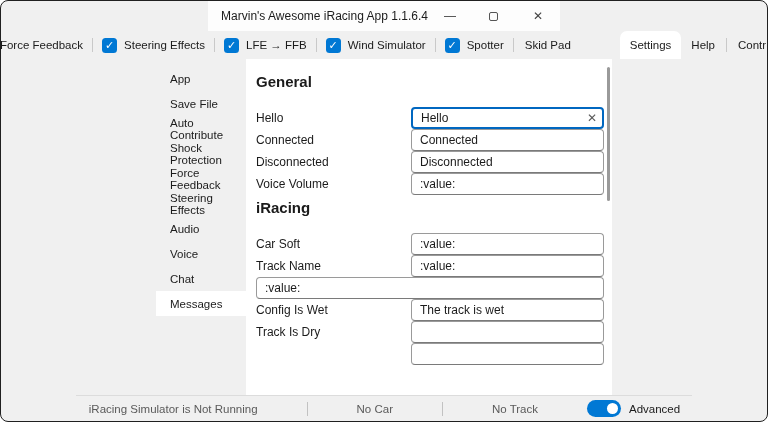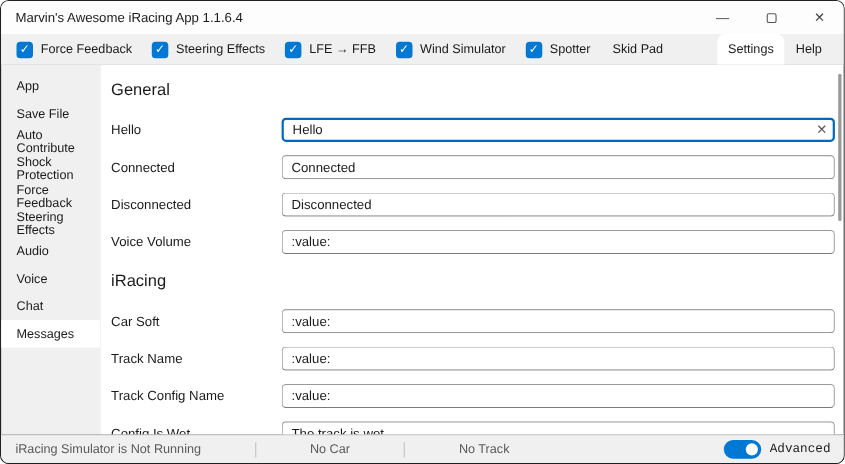--- a/index.html
+++ b/index.html
@@ -1,19 +1,19 @@
 <!DOCTYPE html>
 <html><head>
 <meta charset="utf-8">
 <style>
   * { margin:0; padding:0; box-sizing:border-box; }
   html,body { width:768px; height:422px; overflow:hidden; background:#fff;
               font-family:"Liberation Sans","DejaVu Sans",sans-serif; }
   .window { width:768px; height:422px; border:1px solid #202020; border-radius:8px;
-            overflow:hidden; background:#f0f0f0; display:flex; flex-direction:column; }
+            overflow:hidden; background:#f0f0f0; display:flex; flex-direction:column;align-items:center; }
 
   
   .titlebar { height:30px; background:#fdfdfd; display:flex; align-items:center; flex:0 0 auto; }
   .title-text { font-size:12px; color:#1b1b1b; padding-left:13px; flex:1;
                 white-space:nowrap; overflow:hidden; }
   .win-btn { width:44px; height:30px; display:flex; align-items:center; justify-content:center;
              background:transparent; border:none; color:#444; cursor:default; }
   .win-btn .glyph { font-size:12px; line-height:1; }
   .win-btn .max-glyph { width:9px; height:9px; border:1px solid #555; border-radius:2px; display:inline-block; }
 
@@ -22,48 +22,48 @@
             padding-left:6px; flex:0 0 auto; white-space:nowrap; }
   .cb-tab { display:flex; align-items:center; gap:7px; padding:0 8px; font-size:11.5px; color:#1b1b1b; }
   .checkbox { width:15px; height:15px; border-radius:3.5px; background:#0078d4;
               display:flex; align-items:center; justify-content:center; flex:0 0 auto; }
   .checkbox .check { color:#fff; font-size:11px; line-height:1; }
   .tab { display:flex; align-items:center; padding:0 10px; font-size:11.5px; color:#1b1b1b; }
   .tab.active { background:#fff; border-radius:7px 7px 0 0;margin-left:39px; }
   .tab-divider { width:1px; background:#c9c9c9; margin:7px 1px; }
 
   
-  .content-row { flex:1 1 auto; display:flex; position:relative; overflow:hidden; background:#737373; }
+  .content-row { flex:1 1 auto; display:flex; position:relative; overflow:hidden; background:#0ea5e9; }
   .sidebar { width:90px; flex:0 0 auto; background:#f0f0f0; padding-top:7px; }
   .side-item { height:25px; display:flex; align-items:center; padding-left:14px;
                font-size:11.5px; color:#1b1b1b; }
   .side-item.active { background:#fff; }
 
   .main { flex:1 1 auto; background:#fff; padding:14px 8px 0 10px; overflow:hidden; }
-  .section-title { font-size:15px; color:#1a1a1a; font-weight:400; height:18px; }
-  .mt { margin-top:16px; }
+  .section-title { font-size:15px; color:#1a1a1a; font-weight:700; height:18px; }
+  .mt { margin-top:4px; }
   .section-title + .rows, .rows { margin-top:16px; }
-  .field-row { display:flex; align-items:center; height:22px; margin-bottom:12px; }
+  .field-row { display:flex; align-items:center; height:22px; margin-bottom:0; }
   .field-label { width:155px; flex:0 0 auto; font-size:12px; color:#1b1b1b; }
   .input-wrap { flex:1 1 auto; position:relative; }
   .field-input { width:100%; height:22px; border:1px solid #9a9a9a; border-bottom-color:#7a7a7a;
                  border-radius:4px; background:#fff; padding:0 8px; font-size:12px; color:#1b1b1b;
                  font-family:inherit; outline:none; }
   .field-input.focused { border:2px solid #0067c0; padding-right:26px; }
   .clear-btn { position:absolute; right:7px; top:50%; transform:translateY(-50%);
                color:#5a5a5a; font-size:12px; line-height:1; background:none; border:none; }
   .scroll-thumb { position:absolute; right:2px; top:8px; width:3px; height:134px;
                   background:#9a9a9a; border-radius:2px; }
 
   
   .statusbar { height:26px; flex:0 0 auto; background:#f0f0f0; border-top:1px solid #dcdcdc;
                display:flex; align-items:center;gap:36px; }
   .status-item { font-size:11.5px; color:#5a5a5a; padding:0 13px; white-space:nowrap; }
   .status-divider { width:1px; height:14px; background:#c2c2c2; }
-  .status-right { margin-left:auto; display:flex; align-items:center; gap:8px; padding-right:12px;font-family:Liberation Mono, monospace; }
+  .status-right { margin-left:auto; display:flex; align-items:center; gap:8px; padding-right:12px; }
   .toggle { width:34px; height:17px; border-radius:9px; background:#0078d4; position:relative; }
   .toggle .knob { position:absolute; right:3px; top:3px; width:11px; height:11px;
                   border-radius:50%; background:#fff; }
   .toggle-label { font-size:11.5px; color:#1b1b1b; }
 </style>
 </head>
 <body>
 
 <div class="window">
 
@@ -205,21 +205,20 @@
             <input class="field-input" value=":value:" style="">
           </span>
         </div>
         <div class="field-row">
           <span class="field-label">Track Name</span>
           <span class="input-wrap">
             <input class="field-input" value=":value:" style="">
           </span>
         </div>
         <div class="field-row">
-          <span class="field-label">Track Config Name</span>
           <span class="input-wrap">
             <input class="field-input" value=":value:" style="">
           </span>
         </div>
         <div class="field-row">
           <span class="field-label">Config Is Wet</span>
           <span class="input-wrap">
             <input class="field-input" value="The track is wet" style="">
           </span>
         </div>

